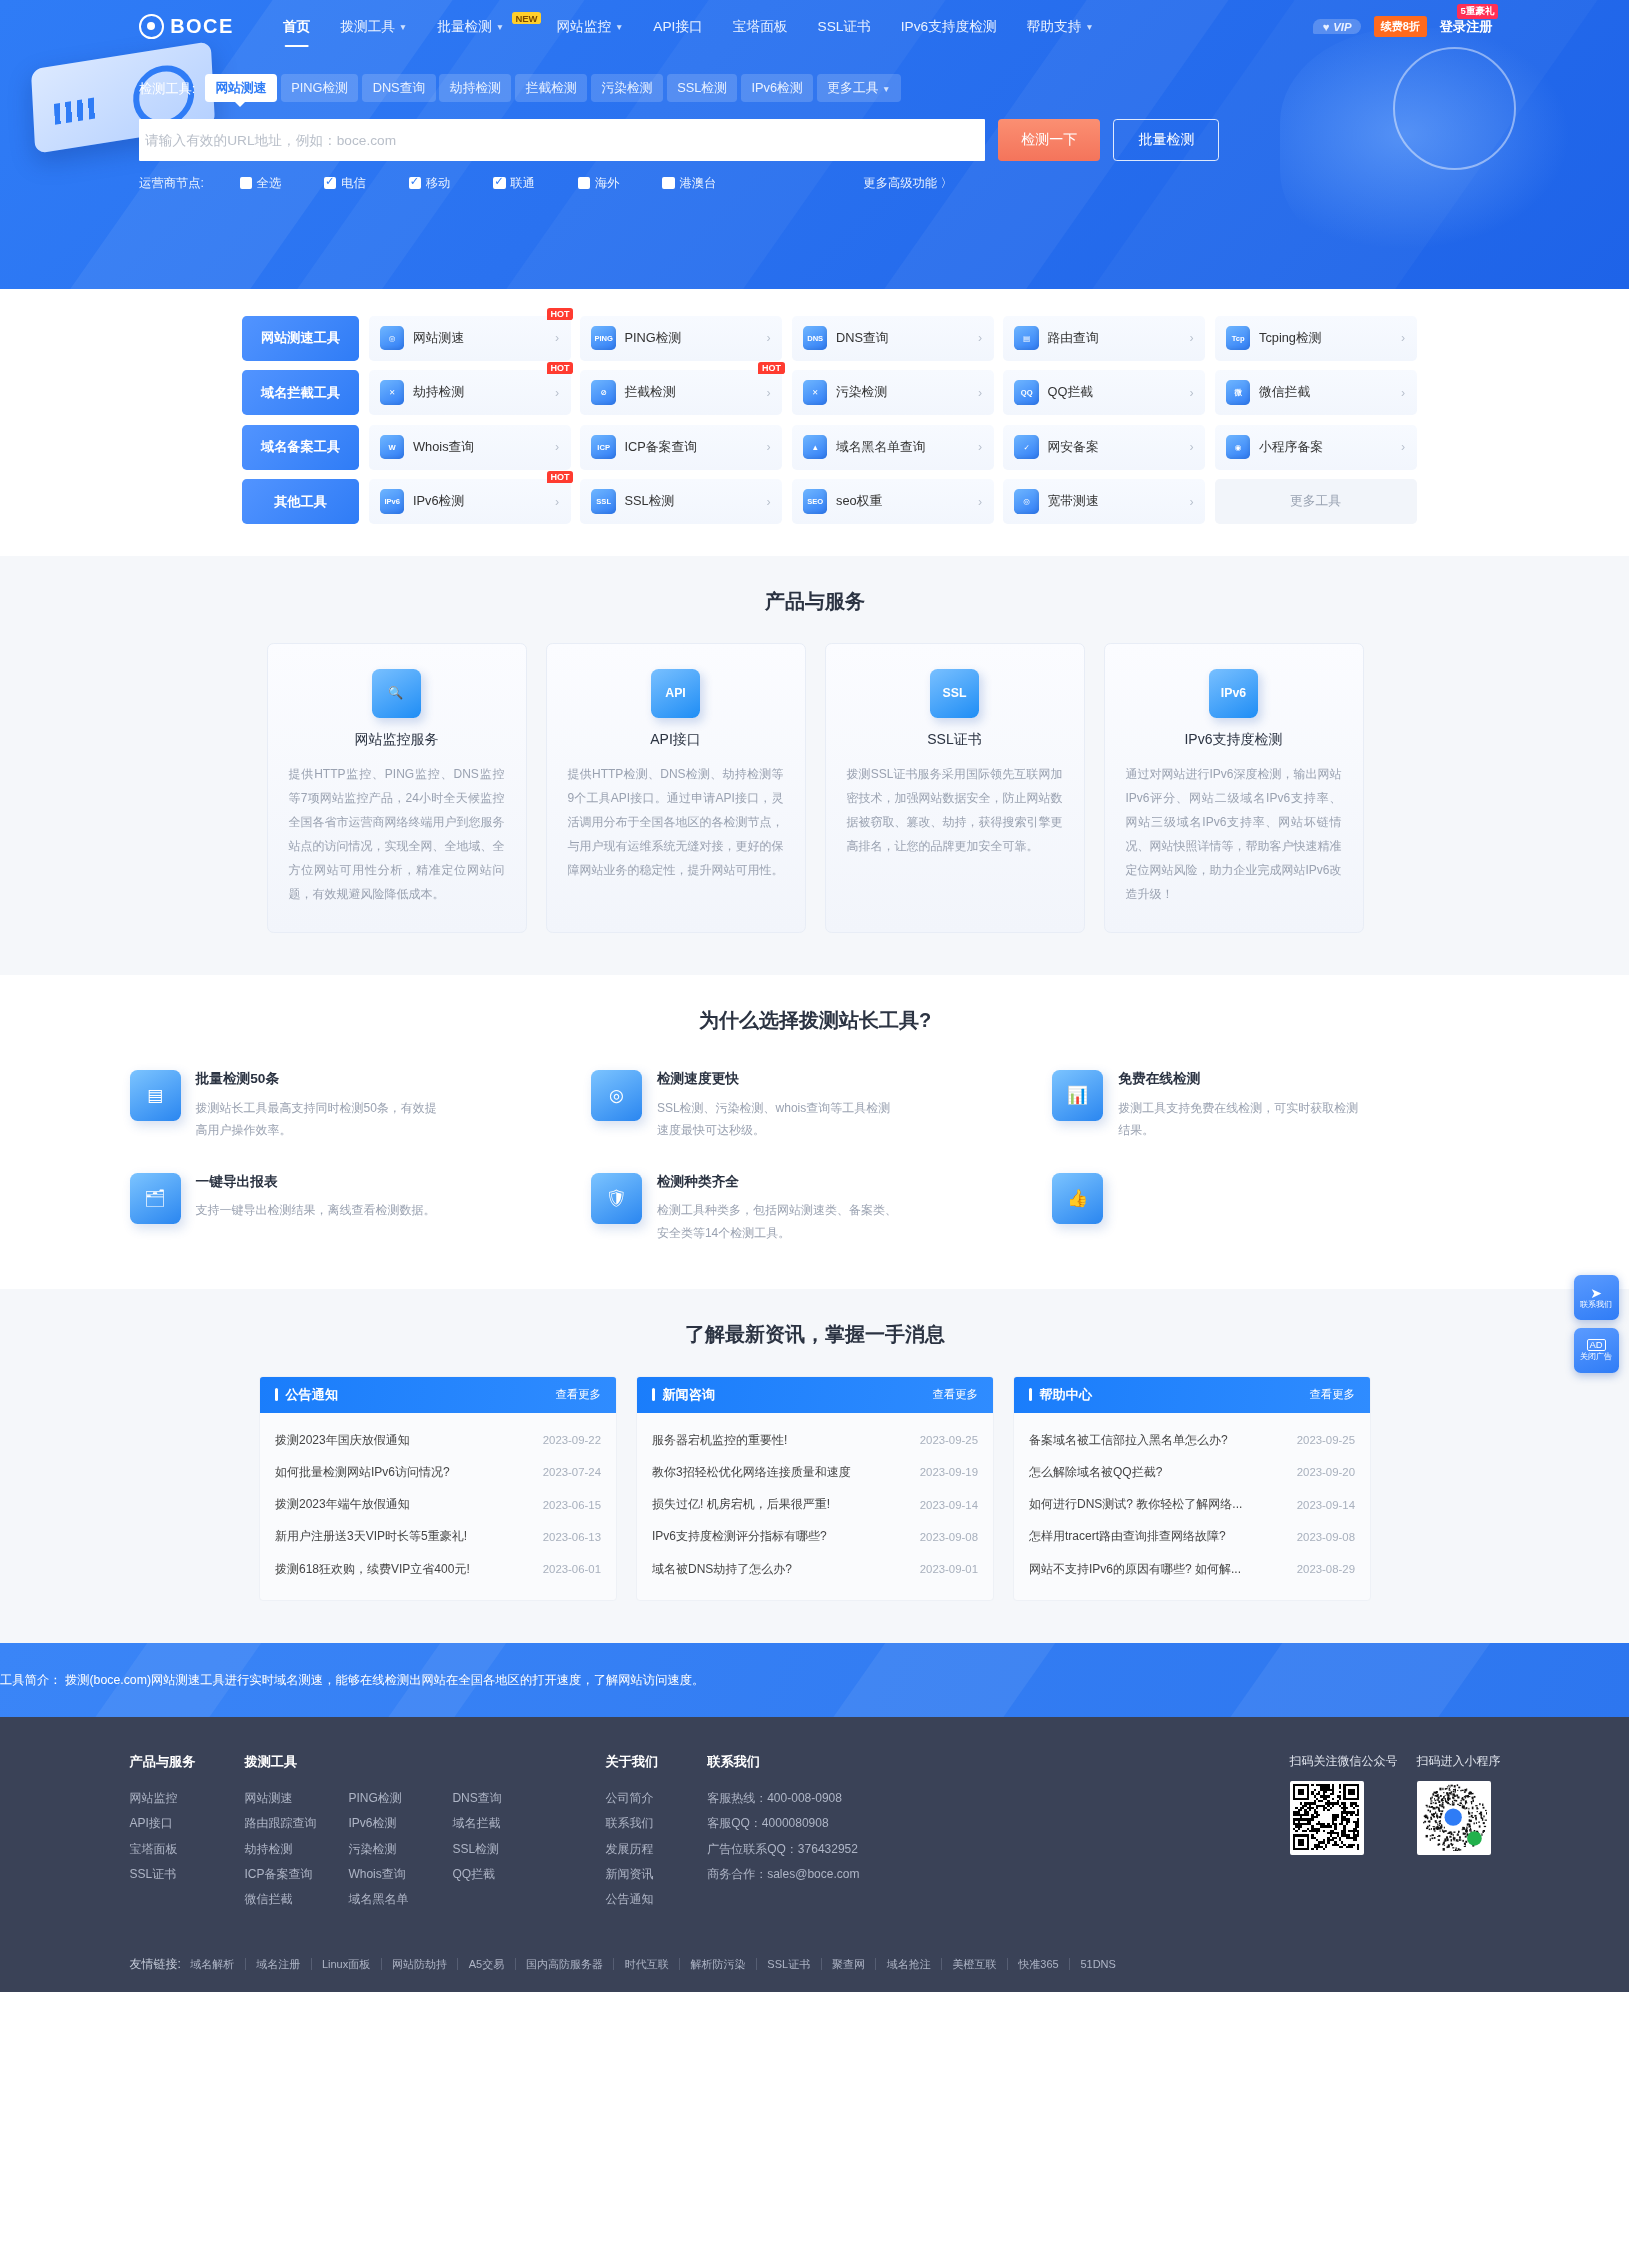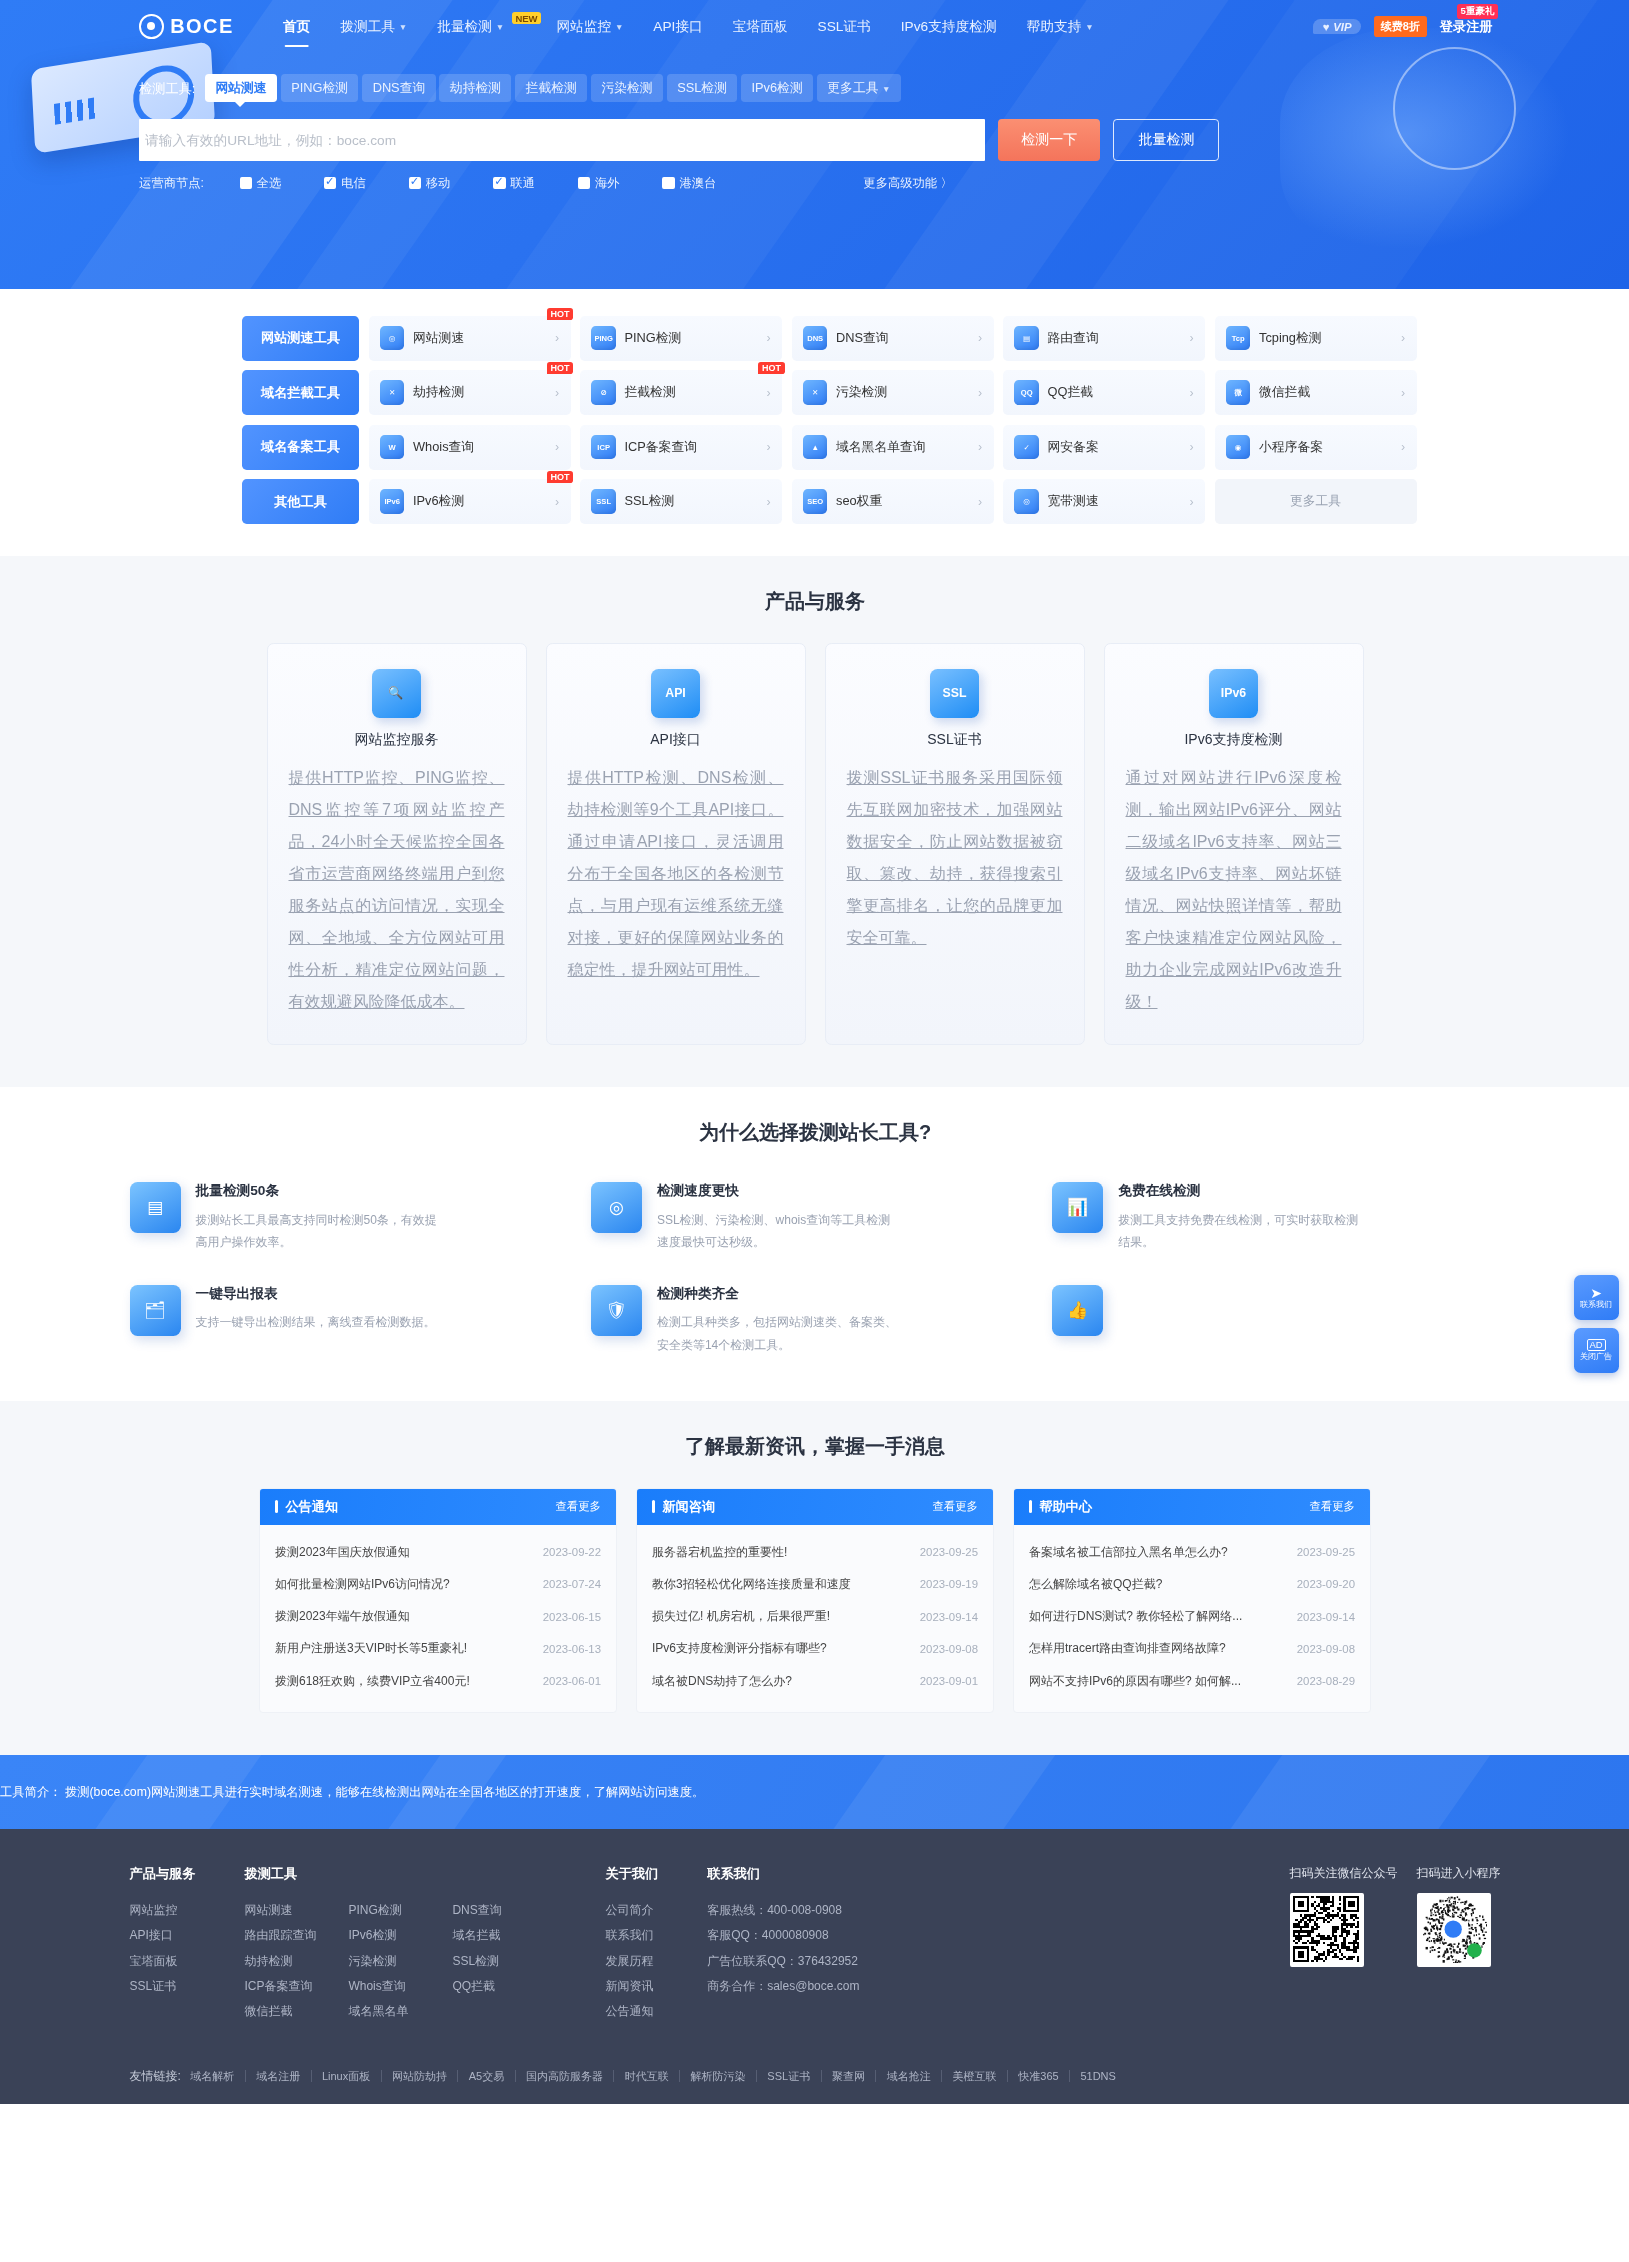--- a/index.html
+++ b/index.html
@@ -174,21 +174,21 @@
     border:0.9px solid #e8edf6; border-radius:6.6px; padding:24.6px 21px 26.5px;
     display:flex; flex-direction:column; align-items:center;
   }
   .prod-ico {
     width:49px;height:49px;border-radius:7.6px;margin-bottom:13.2px;
     background:linear-gradient(150deg,#79c0ff,#1f8df5);
     display:flex;align-items:center;justify-content:center;color:#fff;font-size:12.3px;font-weight:bold;
     box-shadow: 3.8px 4.7px 9.5px rgba(40,90,180,.2);
   }
   .prod-name { font-size:14px; color:#2b3342; margin-bottom:13.2px; }
-  .prod-desc { font-size:16px; line-height:2.0; color:#9aa2b1; text-align:justify;text-decoration:underline; }
+  .prod-desc { font-size:12px; line-height:2.0; color:#9aa2b1; text-align:justify; }
 
   
   .sec-white { background:#fff; padding: 32px 0 45px; }
   .why-grid { display:grid; grid-template-columns: repeat(3, 1fr); row-gap:32px; column-gap:13.2px; padding: 7.6px 15px 0; }
   .why-item { display:flex; gap:15px; }
   .why-ico {
     width:51px;height:51px;border-radius:7.6px;flex:none;
     background:linear-gradient(150deg,#7cc4ff,#2a86f0);
     display:flex;align-items:center;justify-content:center;color:#fff;font-size:17px;
     box-shadow: 3.8px 4.7px 10.4px rgba(40,90,180,.18);

